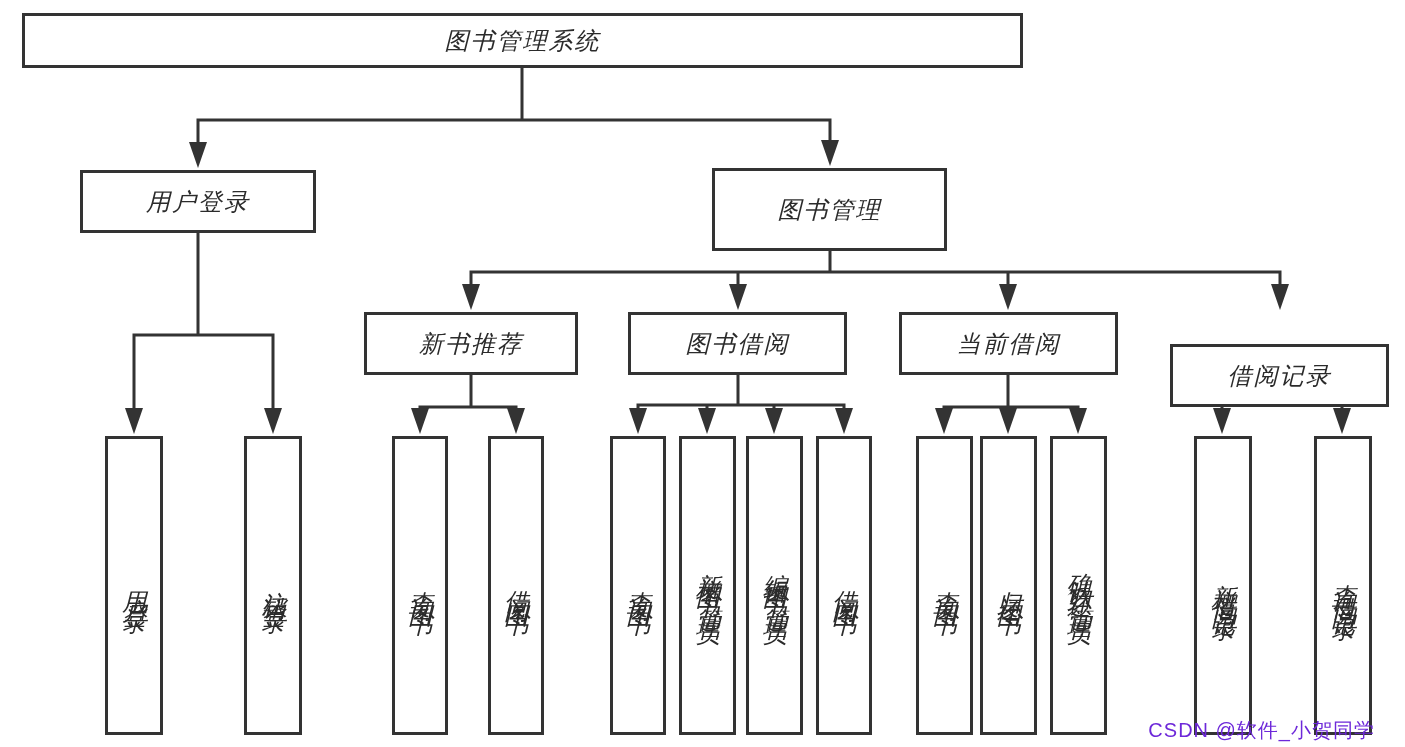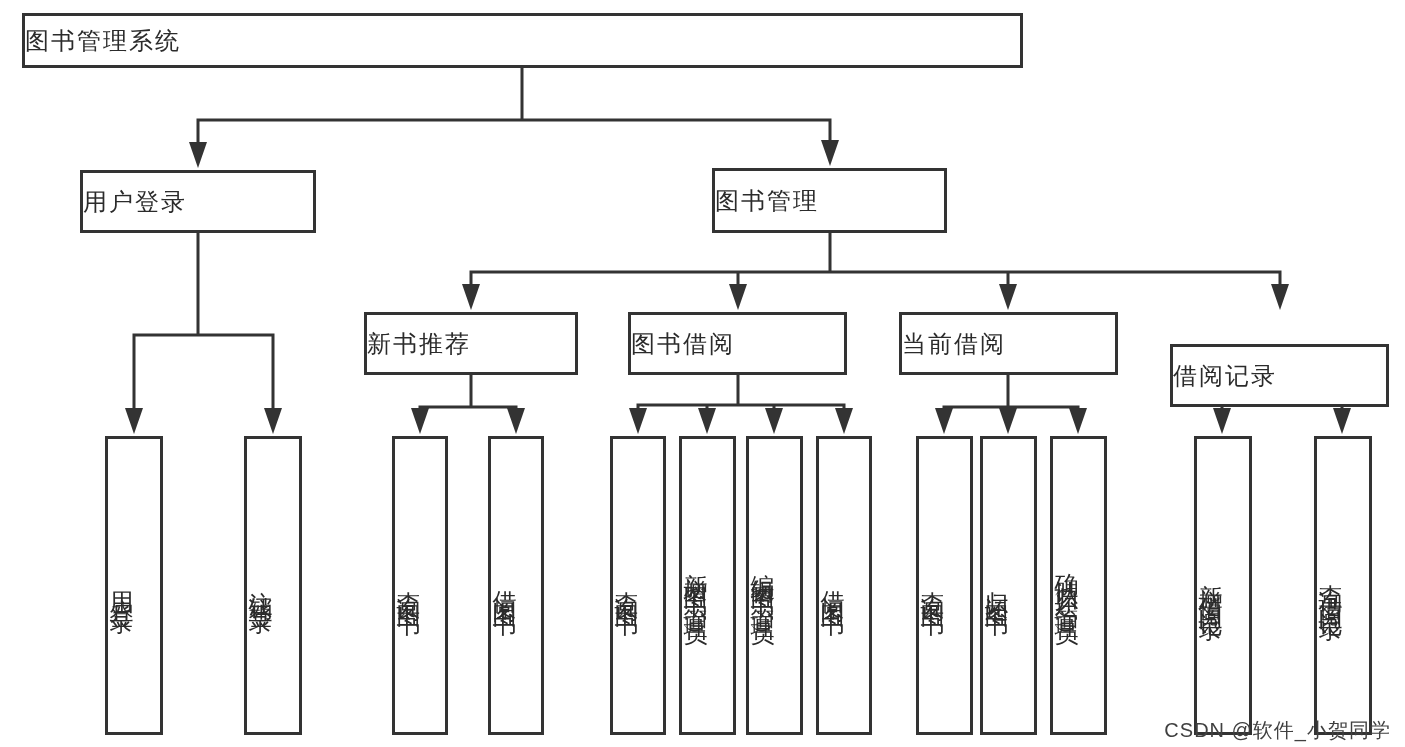--- a/index.html
+++ b/index.html
@@ -16,64 +16,66 @@
     left: 0; top: 0;
     z-index: 0;
   }
   .box {
     position: absolute;
     box-sizing: border-box;
     border: 3px solid #333333;
     background: #ffffff;
     display: flex;
     align-items: center;
+    justify-content: center;
     z-index: 1;
+    font-style: italic;
   }
   .box .lbl {
     font-size: 24px;
     color: #2b2b2b;
     letter-spacing: 2px;
     white-space: nowrap;
   }
   .leaf .lbl {
     writing-mode: vertical-lr;
     text-orientation: mixed;
     font-size: 24px;
     letter-spacing: 7px;
     line-height: 1.1;
     white-space: nowrap;
   }
   
   .n-root            { left: 22px;   top: 13px;  width: 1001px; height: 55px; }
   .n-user-login      { left: 80px;   top: 170px; width: 236px;  height: 63px; }
-  .n-book-mgmt       { left: 712px;  top: 168px; width: 235px;  height: 65px; }
+  .n-book-mgmt       { left: 712px;  top: 168px; width: 235px;  height: 83px; }
   .n-new-books       { left: 364px;  top: 312px; width: 214px;  height: 63px; }
   .n-book-borrow     { left: 628px;  top: 312px; width: 219px;  height: 63px; }
   .n-current-borrow  { left: 899px;  top: 312px; width: 219px;  height: 63px; }
   .n-borrow-records  { left: 1170px; top: 312px; width: 219px;  height: 63px; margin-top: 32px; }
   .leaf              { top: 436px; height: 299px; }
   .l-user-login      { left: 105px;  width: 58px; }
   .l-logout          { left: 244px;  width: 58px; }
   .l-query-books-1   { left: 392px;  width: 56px; }
   .l-borrow-books-1  { left: 488px;  width: 56px; }
   .l-query-books-2   { left: 610px;  width: 56px; }
   .l-add-books       { left: 679px;  width: 57px; }
   .l-edit-books      { left: 746px;  width: 57px; }
   .l-borrow-books-2  { left: 816px;  width: 56px; }
   .l-query-books-3   { left: 916px;  width: 57px; }
   .l-return-books    { left: 980px;  width: 57px; }
   .l-confirm-return  { left: 1050px; width: 57px; }
   .l-add-record      { left: 1194px; width: 58px; }
   .l-query-record    { left: 1314px; width: 58px; }
   .watermark {
     position: absolute;
-    right: 14px;
+    right: 30px;
     bottom: 3px;
     font-size: 20px;
-    color: #404040;
+    color: #6d28d9;
     letter-spacing: 1px;
     z-index: 2;
     white-space: nowrap;
   }
 </style>
 </head>
 <body>
 
 <div class="canvas">
 

